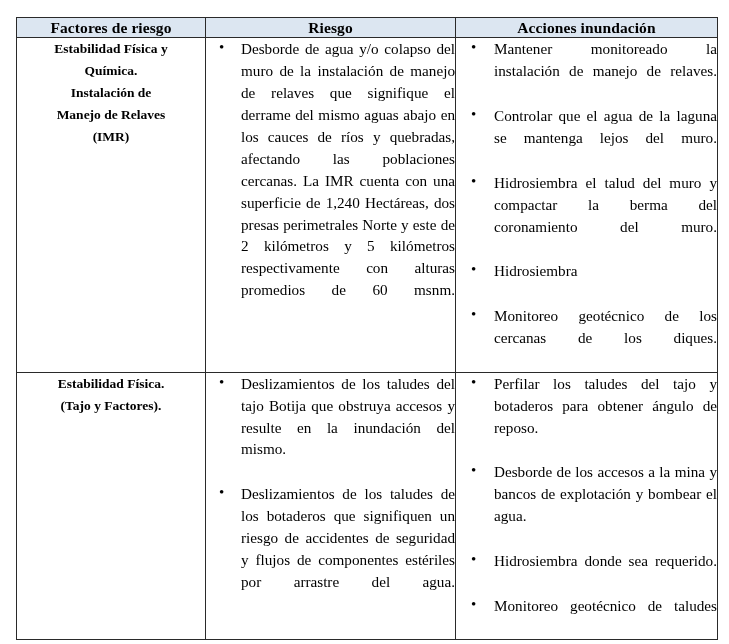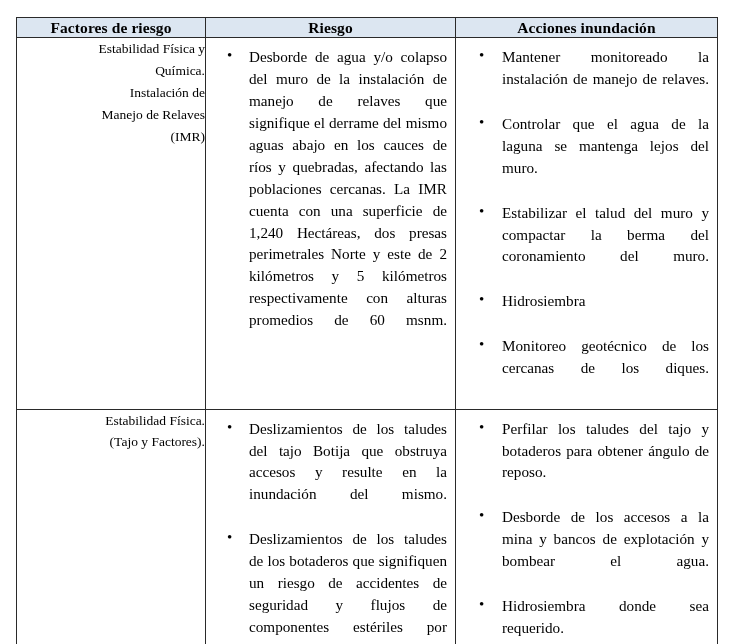--- a/index.html
+++ b/index.html
@@ -52,34 +52,34 @@
     padding: 6px 4px 7px 4px;
     letter-spacing: 0.1px;
   }
 
   
   td.factor-cell {
     vertical-align: middle;
     padding: 6px 6px 6px 12px;
   }
   .factor-text {
-    font-weight: normal;
+    font-weight: bold;
     font-size: 13.5px;
     line-height: 1.62;
-    text-align: right;
+    text-align: center;
   }
   .factor-text .line { display: block; }
 
   
   td.list-cell {
     padding: 6px 9px 6px 4px;
   }
   ul.bullets {
     list-style: none;
-    margin: 8px;
+    margin: 0;
     padding: 0;
   }
   ul.bullets > li {
     position: relative;
     padding-left: 36px;
     margin: 0 0 1px 0;
     font-size: 15.2px;
     line-height: 1.44;
     text-align: justify;
     text-justify: inter-word;
@@ -138,21 +138,21 @@
         </td>
         <td class="list-cell riesgo-cell">
           <ul class="bullets">
             <li>Desborde de agua y/o colapso del muro de la instalación de manejo de relaves que signifique el derrame del mismo aguas abajo en los cauces de ríos y quebradas, afectando las poblaciones cercanas. La IMR cuenta con una superficie de 1,240 Hectáreas, dos presas perimetrales Norte y este de 2 kilómetros y 5 kilómetros respectivamente con alturas promedios de 60 msnm.</li>
           </ul>
         </td>
         <td class="list-cell accion-cell">
           <ul class="bullets">
             <li>Mantener monitoreado la instalación de manejo de relaves.</li>
             <li>Controlar que el agua de la laguna se mantenga lejos del muro.</li>
-            <li>Estabilizar el talud del muro y compactar la berma del coronamiento del muro.</li>
+            <li>Hidrosiembra el talud del muro y compactar la berma del coronamiento del muro.</li>
             <li>Hidrosiembra</li>
             <li>Monitoreo geotécnico de los cercanas de los diques.</li>
           </ul>
         </td>
       </tr>
 
       <tr>
         <td class="factor-cell">
           <div class="factor-text">
             <span class="line">Estabilidad Física.</span>

